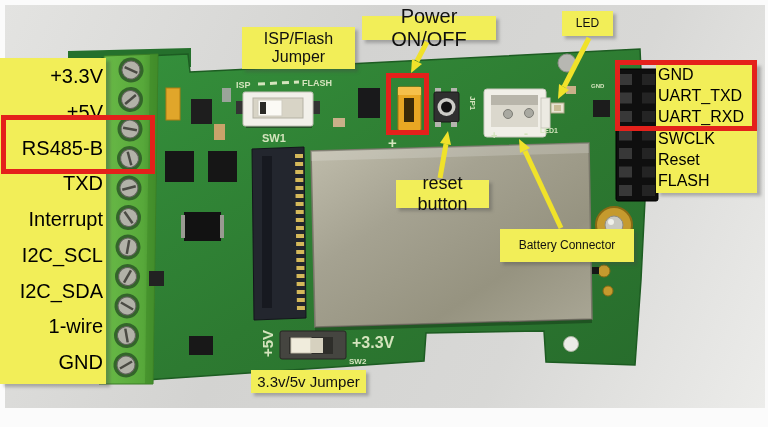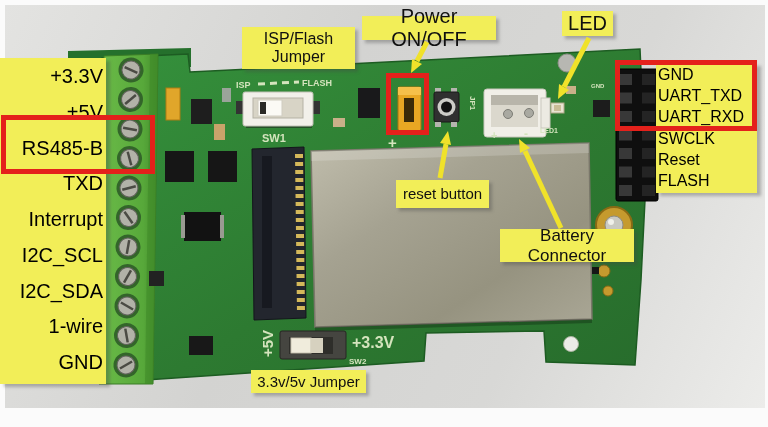--- a/index.html
+++ b/index.html
@@ -21,23 +21,23 @@
                    white-space:nowrap;}
   #panel-right{left:656px;top:63px;width:101px;height:130px;padding:4px 0 4px 2px;
                justify-content:space-between;}
   #panel-right .row{text-align:left;font-size:16px;line-height:1;white-space:nowrap;}
   .redbox{position:absolute;border:5px solid #e4211b;box-sizing:border-box;z-index:30;}
   #redbox-rs485{left:1px;top:115px;width:154px;height:59px;}
   #redbox-power{left:386px;top:73px;width:43px;height:62px;}
   #redbox-uart{left:615px;top:60px;width:142px;height:71px;}
   #ann-isp{left:222px;top:27px;width:113px;height:42px;font-size:16px;margin-left:20px;}
   #ann-power{left:362px;top:16px;width:134px;height:24px;font-size:20px;}
-  #ann-led{left:562px;top:11px;width:51px;height:25px;font-size:20px;text-align:center;}
-  #ann-reset{left:396px;top:180px;width:93px;height:28px;font-size:15px;}
-  #ann-batt{left:500px;top:229px;width:134px;height:33px;font-size:17px;}
+  #ann-led{left:562px;top:11px;width:51px;height:25px;font-size:12px;text-align:center;}
+  #ann-reset{left:396px;top:180px;width:93px;height:28px;font-size:18px;}
+  #ann-batt{left:500px;top:229px;width:134px;height:33px;font-size:12px;}
   #ann-35{left:251px;top:370px;width:115px;height:23px;font-size:15px;text-align:right;}
   .silk{fill:#d4e4bd;font-family:"Liberation Sans",sans-serif;font-weight:bold;}
 </style>
 </head>
 <body>
 
 <div id="stage">
   <div id="photo"></div>
 
   <svg id="board-svg" width="768" height="427" viewBox="0 0 768 427">

